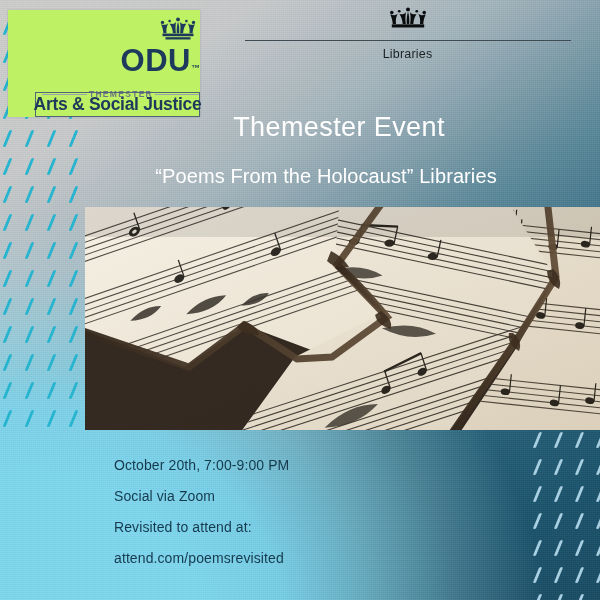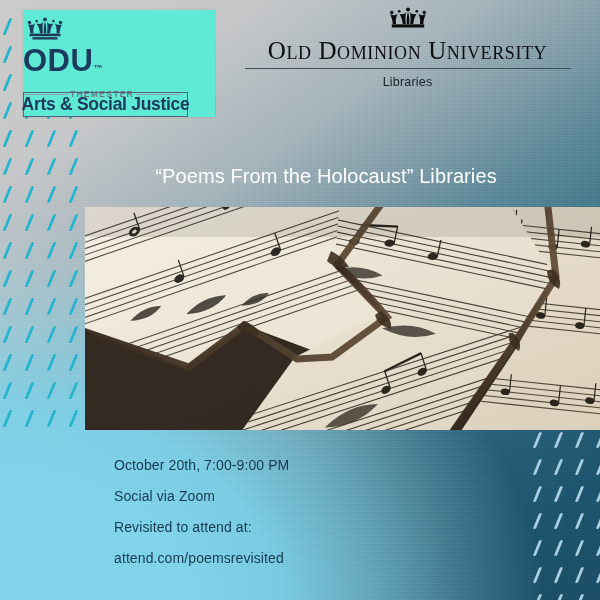--- a/index.html
+++ b/index.html
@@ -34,23 +34,23 @@
   .slash{width:3px;border-radius:2px;transform:skewX(-22deg);}
 
   #slash-left{left:6px;top:18px;grid-template-columns:repeat(4,22px);grid-auto-rows:28px;}
   #slash-left .slash{height:17px;background:#27b4cf;}
 
   #slash-right{left:536px;top:432px;grid-template-columns:repeat(4,21px);grid-auto-rows:27px;}
   #slash-right .slash{height:16px;background:#a8cfe2;}
 
   
   #logo-card{
-    position:absolute;left:23px;top:10px;width:192px;height:107px;
-    background:#5eead4;box-shadow:0 0 2px rgba(0,0,0,.18);
-    display:flex;flex-direction:column;align-items:flex-start;
+    position:absolute;left:8px;top:10px;width:192px;height:107px;
+    background:#bef264;box-shadow:0 0 2px rgba(0,0,0,.18);
+    display:flex;flex-direction:column;align-items:flex-end;
   }
   .crown{display:block;}
   #logo-card .crown{margin-top:7px;}
   .odu-word{
     font-family:"Liberation Sans",sans-serif;
     font-weight:bold;font-size:31px;line-height:31px;letter-spacing:.5px;
     color:#1d3a5c;margin-top:1px;position:relative;
   }
   .odu-word .tm{font-size:9px;vertical-align:baseline;letter-spacing:0;}
   .themester-row{
@@ -229,25 +229,25 @@
           <circle cx="30.4" cy="4.1" r="1.3"></circle>
           <path d="M5 7.2c1.4 2.6 2.2 5.8 2.4 9.1h3.1C10 12.6 10.7 9 12.3 6.3c-1.1 1-2.3 1.5-3.6 1.5-1.3 0-2.6-.2-3.7-.6z"></path>
           <path d="M39 7.2c-1.4 2.6-2.2 5.8-2.4 9.1h-3.1c.5-3.7-.2-7.3-1.8-10 1.1 1 2.3 1.5 3.6 1.5 1.3 0 2.6-.2 3.7-.6z"></path>
           <path d="M13.8 6.9c1.9 2.5 2.9 5.8 3.1 9.4h3.0c-.5-4.2-.5-8.1.2-11.3-1 1.2-2.2 1.9-3.5 1.9-.9 0-1.9-.1-2.8 0z"></path>
           <path d="M30.2 6.9c-1.9 2.5-2.9 5.8-3.1 9.4h-3.0c.5-4.2.5-8.1-.2-11.3 1 1.2 2.2 1.9 3.5 1.9.9 0 1.9-.1 2.8 0z"></path>
           <path d="M22 4.6c1.1 3.3 1.5 7.5 1.2 11.7h-2.4c-.3-4.2.1-8.4 1.2-11.7z"></path>
           <rect x="6.5" y="16.6" width="31" height="3.0"></rect>
         </g>
       </svg>
     </span>
-    <div class="odu-name">Old Dominion University</div>
     <div class="odu-rule"></div>
     <div class="libraries">Libraries</div>
   </div>
 
+  <div class="title-main">Themester Event</div>
   <div class="title-sub">“Poems From the Holocaust” Libraries</div>
 
   <div id="photo">
     <svg viewBox="0 0 515 223" preserveAspectRatio="none" aria-hidden="true">
       <defs>
         <linearGradient id="paperA" x1="0" y1="0" x2="1" y2="1">
           <stop offset="0" stop-color="#f6f1e6"></stop>
             <stop offset="0.5" stop-color="#ece4d4"></stop>
             <stop offset="1" stop-color="#ded3bf"></stop>
         </linearGradient>

